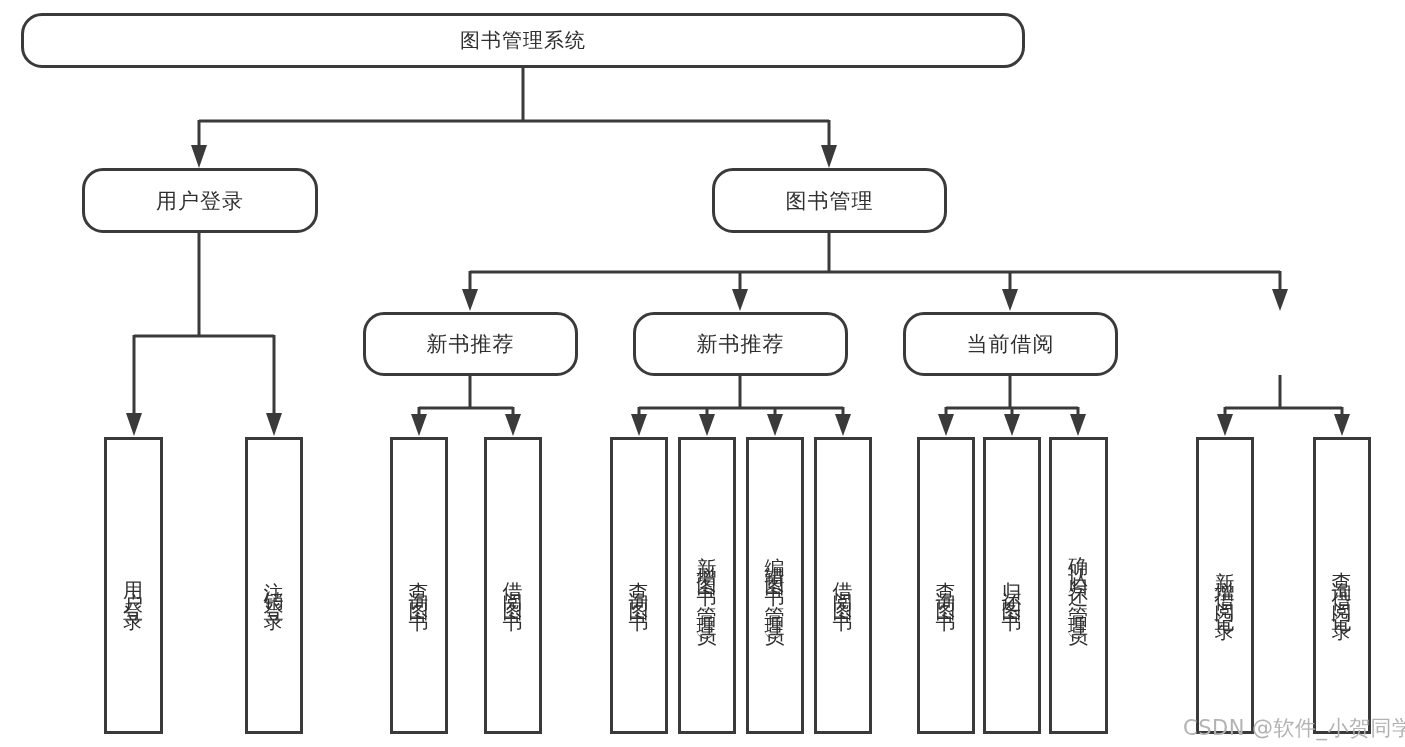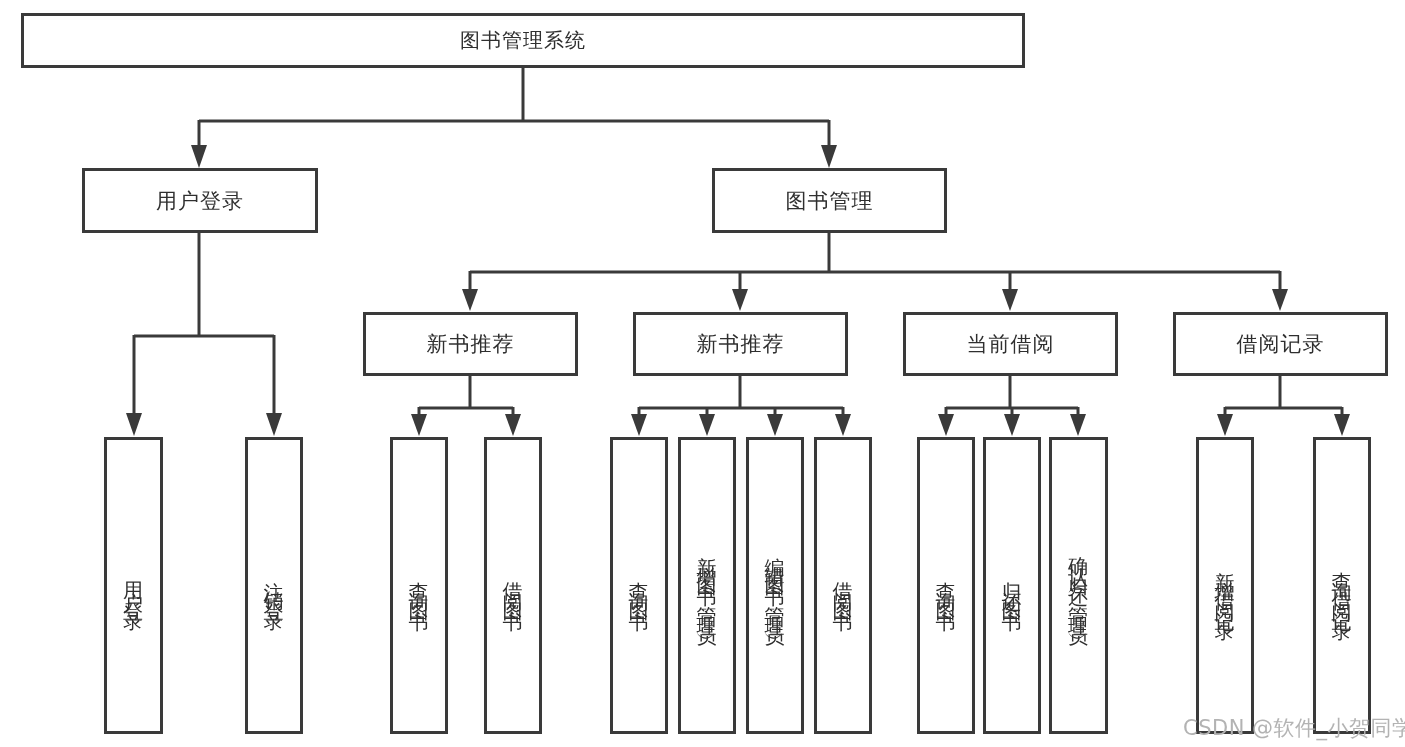--- a/index.html
+++ b/index.html
@@ -25,20 +25,21 @@
     color: #2f2f2f;
     display: flex;
     align-items: center;
     justify-content: center;
     z-index: 2;
   }
   .hbox {
     font-size: 21px;
     letter-spacing: 1px;
     white-space: nowrap;
+    border-radius: 21px;
   }
   .root-box { font-size: 20px; }
   .vbox {
     writing-mode: vertical-rl;
     text-orientation: mixed;
     font-size: 20px;
     letter-spacing: 10px;
     line-height: 1;
     text-align: center;
   }
@@ -137,21 +138,20 @@
   </svg>
 
   <div class="node hbox root-box" style="left:21px; top:13px; width:1004px; height:55px;">图书管理系统</div>
 
   <div class="node hbox" style="left:82px; top:168px; width:236px; height:65px;">用户登录</div>
   <div class="node hbox" style="left:712px; top:168px; width:235px; height:65px;">图书管理</div>
 
   <div class="node hbox" style="left:363px; top:312px; width:215px; height:64px;">新书推荐</div>
   <div class="node hbox" style="left:633px; top:312px; width:215px; height:64px;">新书推荐</div>
   <div class="node hbox" style="left:903px; top:312px; width:215px; height:64px;">当前借阅</div>
-  <div class="node hbox" style="left:1173px; top:312px; width:215px; height:64px;">借阅记录</div>
 
   <div class="node vbox" style="left:104px; top:437px; width:59px; height:297px;">用户登录</div>
   <div class="node vbox" style="left:245px; top:437px; width:58px; height:297px;">注销登录</div>
 
   <div class="node vbox" style="left:390px; top:437px; width:58px; height:297px;">查询图书</div>
   <div class="node vbox" style="left:484px; top:437px; width:58px; height:297px;">借阅图书</div>
 
   <div class="node vbox" style="left:610px; top:437px; width:58px; height:297px;">查询图书</div>
   <div class="node vbox" style="left:678px; top:437px; width:58px; height:297px;">新增图书（管理员）</div>
   <div class="node vbox" style="left:746px; top:437px; width:58px; height:297px;">编辑图书（管理员）</div>

